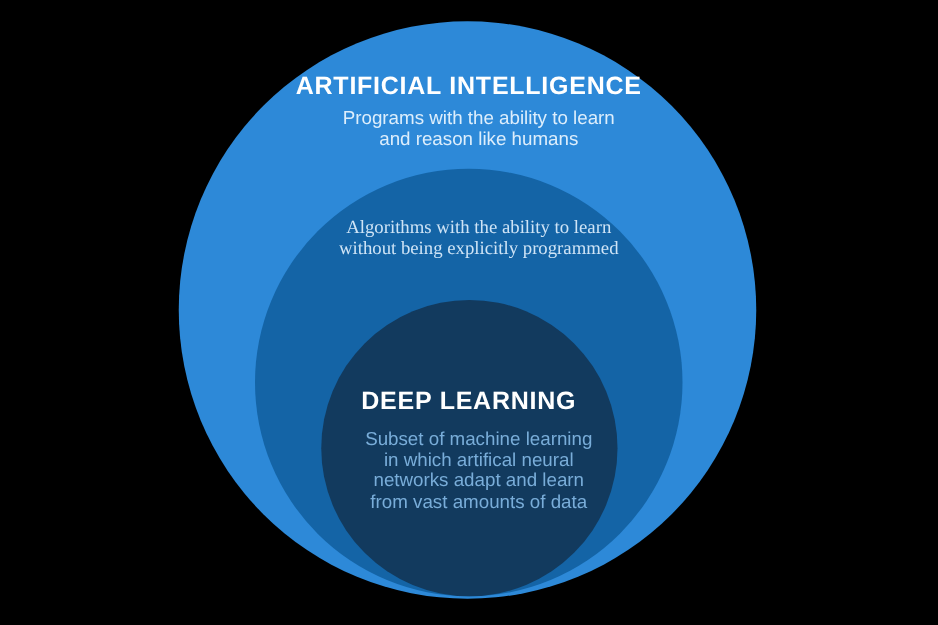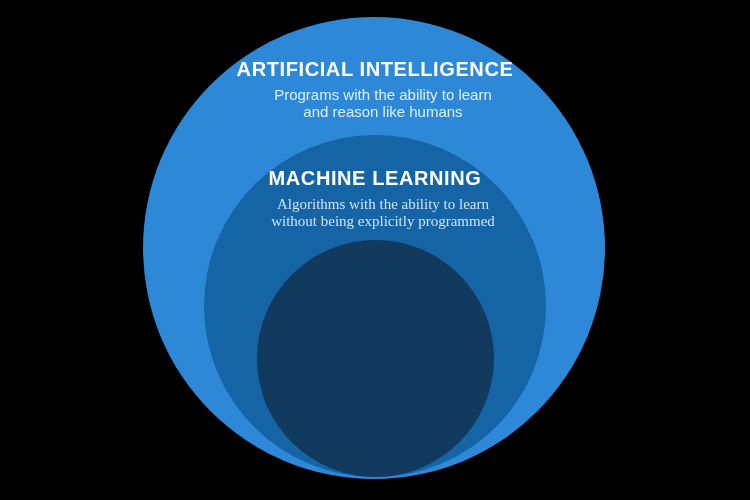--- a/index.html
+++ b/index.html
@@ -78,19 +78,25 @@
   <div class="circle circle-ml"></div>
   <div class="circle circle-dl"></div>
 
   <div class="label label-ai">
     <h2 class="ring-title">ARTIFICIAL INTELLIGENCE</h2>
     <p class="ring-desc desc-ai">Programs with the ability to learn
 and reason like humans</p>
   </div>
 
   <div class="label label-ml">
-    <h2 class="ring-title">MACHINE LEARNING</h2>
     <p class="ring-desc desc-ml">Algorithms with the ability to learn
 without being explicitly programmed</p>
   </div>
 
+  <div class="label label-dl">
+    <h2 class="ring-title">DEEP LEARNING</h2>
+    <p class="ring-desc desc-dl">Subset of machine learning
+in which artifical neural
+networks adapt and learn
+from vast amounts of data</p>
+  </div>
 
 </div>
 
 </body></html>

